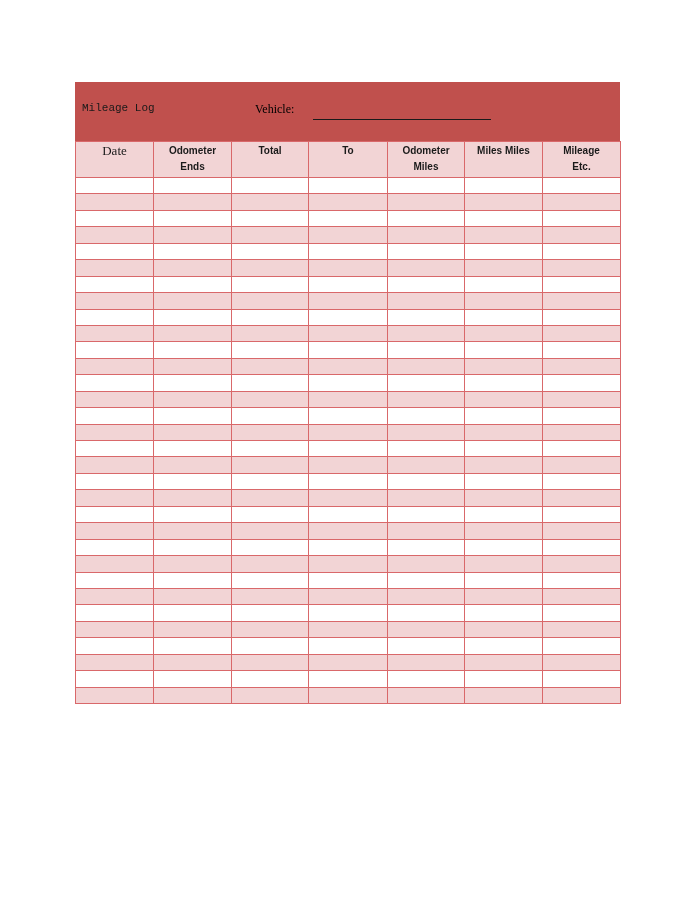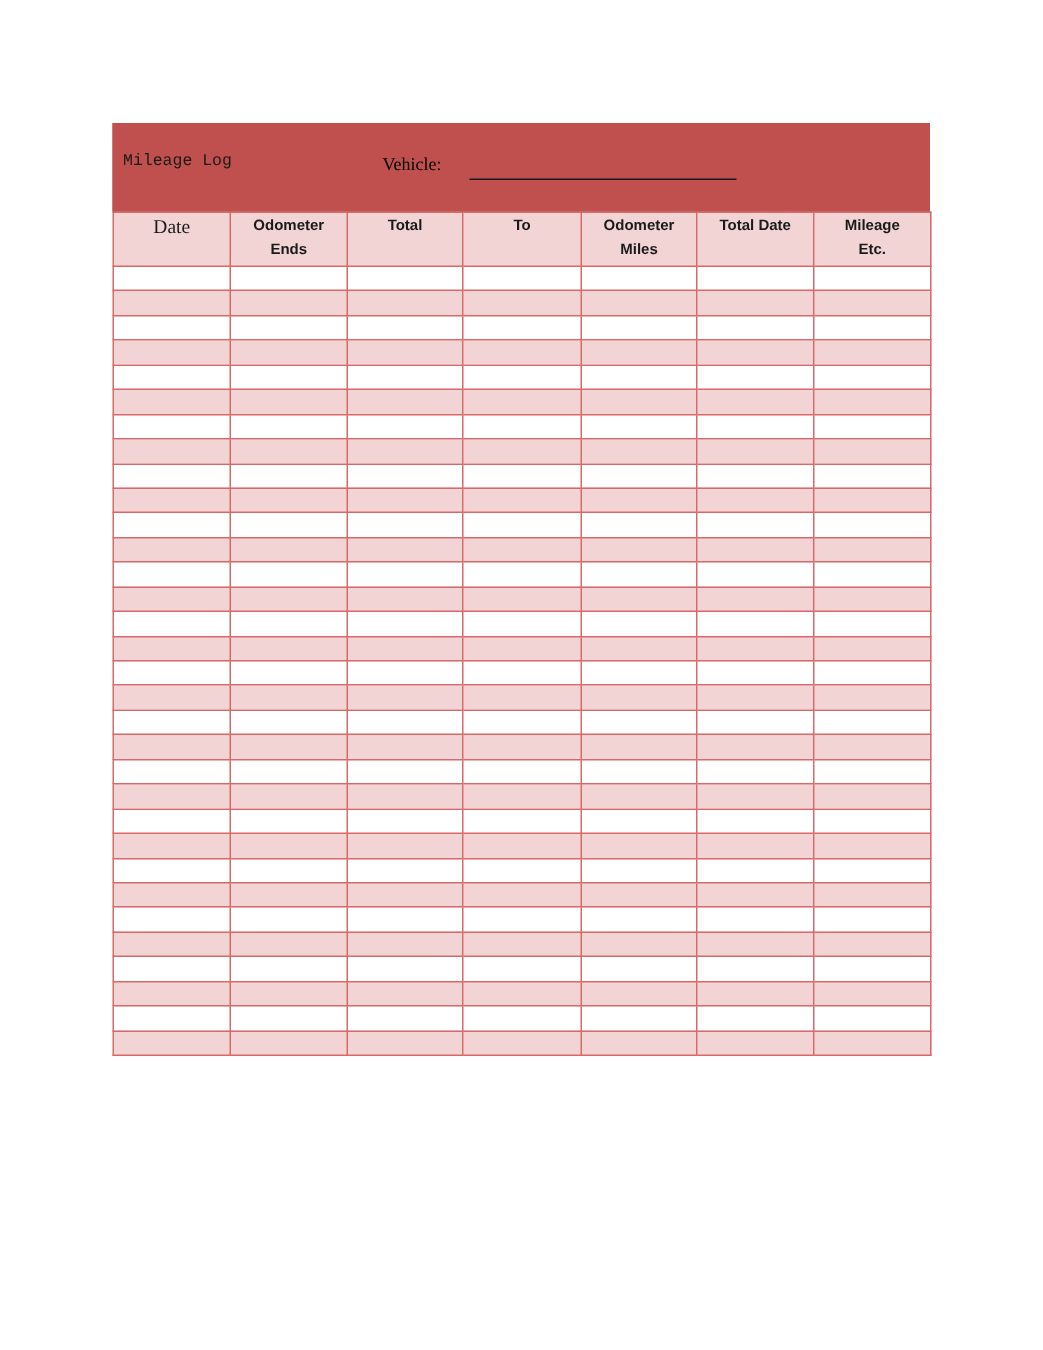--- a/index.html
+++ b/index.html
@@ -36,21 +36,21 @@
         <col style="width:78px">
         <col style="width:78px">
     </colgroup>
     <thead>
       <tr>
         <th class="serif"><span>Date</span></th>
         <th><span>Odometer</span><br><span>Ends</span></th>
         <th><span>Total</span></th>
         <th><span>To</span></th>
         <th><span>Odometer</span><br><span>Miles</span></th>
-        <th><span>Total Date</span></th>
+        <th><span>Miles Miles</span></th>
         <th><span>Mileage</span><br><span>Etc.</span></th>
       </tr>
     </thead>
     <tbody id="log-body">
         <tr class="odd">
           <td></td>
           <td></td>
           <td></td>
           <td></td>
           <td></td>

